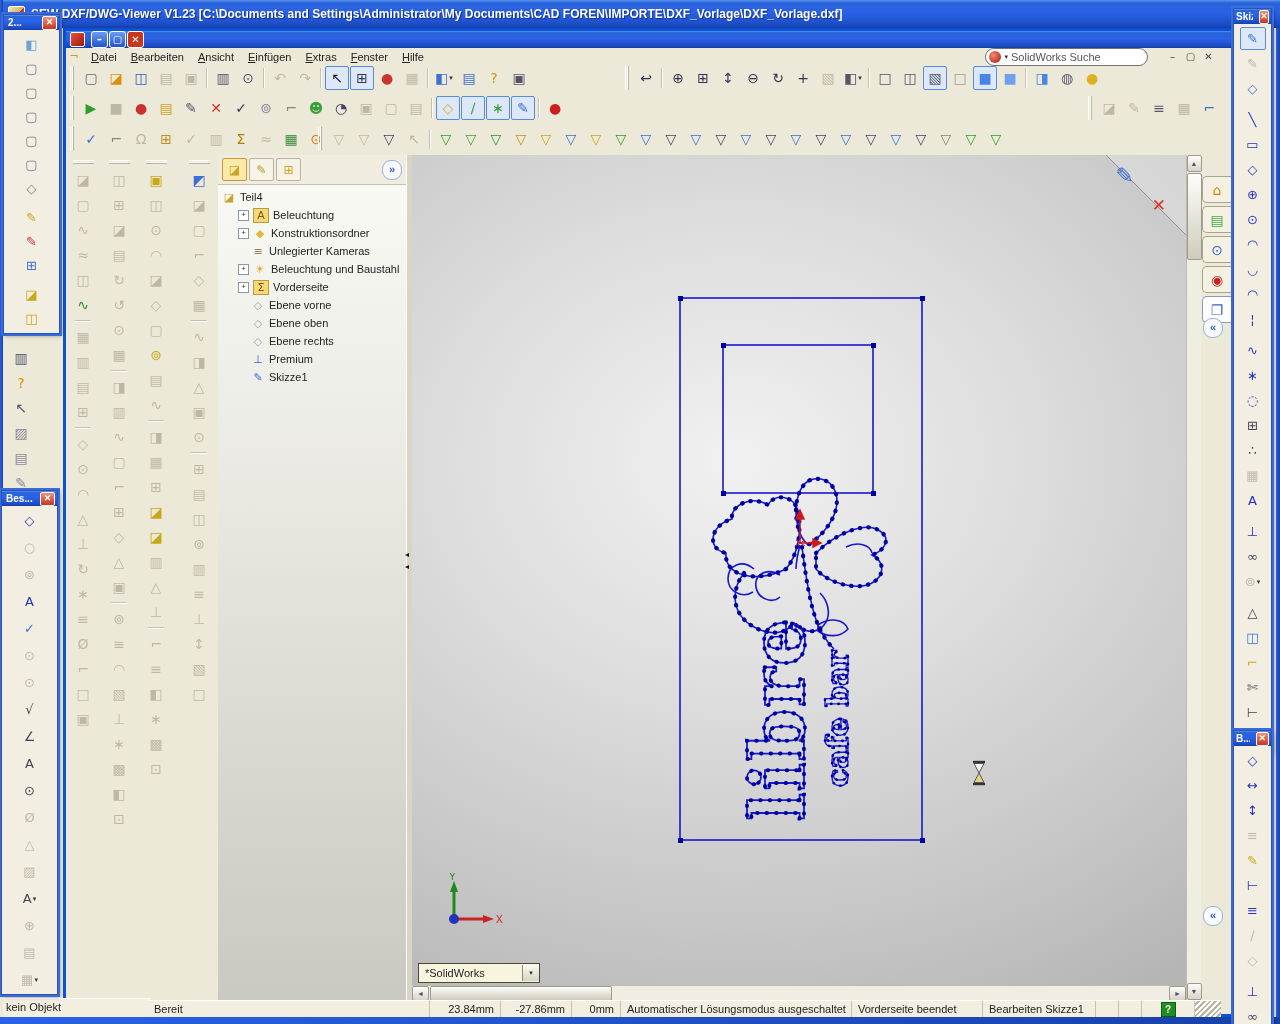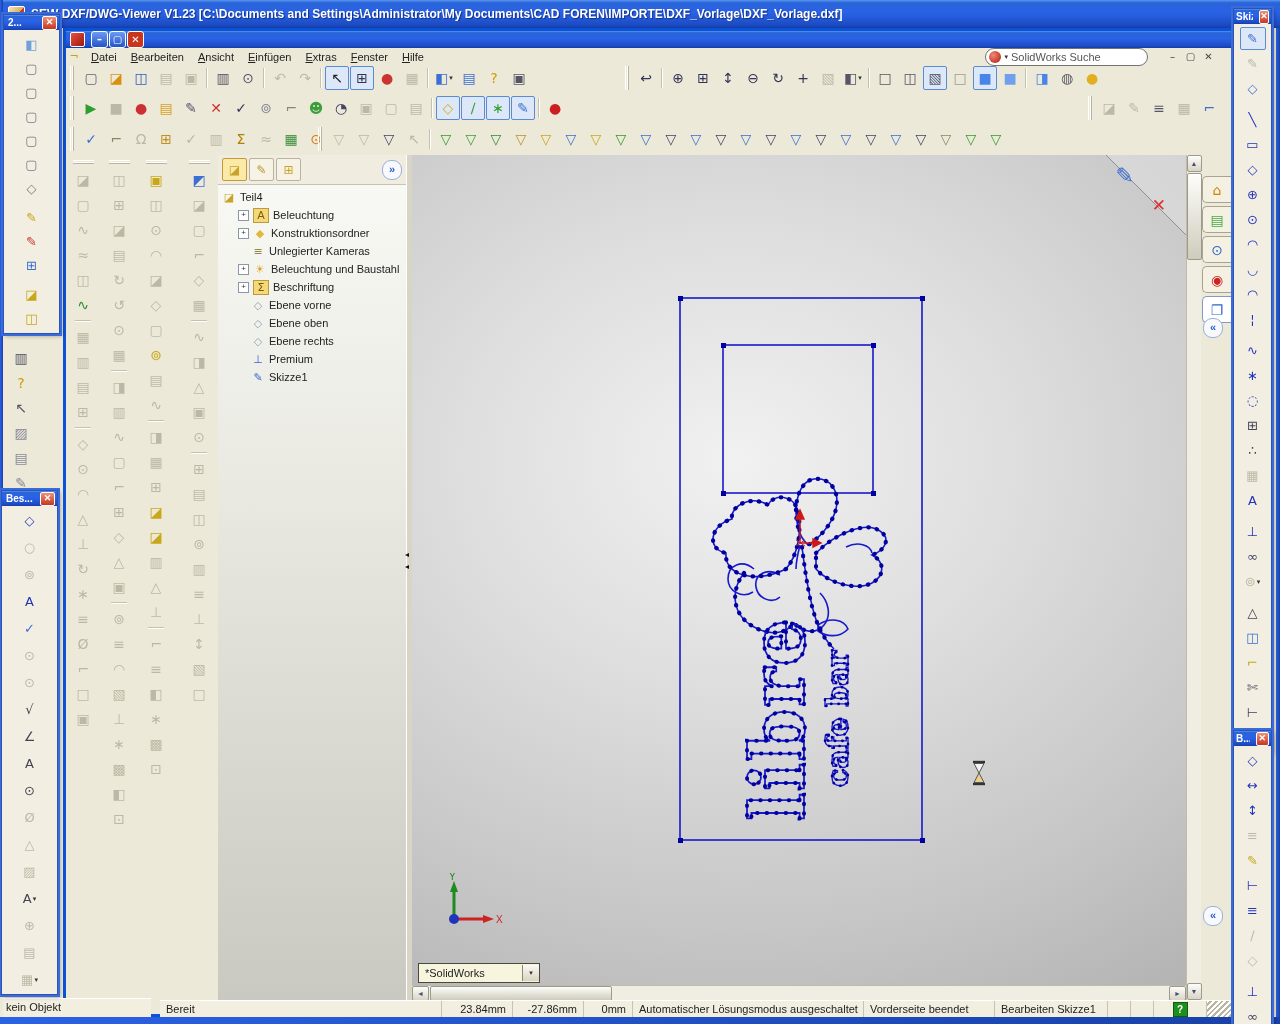--- a/index.html
+++ b/index.html
@@ -414,21 +414,21 @@
           <span class="tlabel">Unlegierter Kameras</span>
         </div>
         <div class="trow">
           <span class="texp">+</span>
           <span class="ticon" style="color: rgb(224, 160, 32);">☀</span>
           <span class="tlabel">Beleuchtung und Baustahl</span>
         </div>
         <div class="trow">
           <span class="texp">+</span>
           <span class="ticon" style="color: rgb(122, 92, 16); background: rgb(247, 216, 120); border: 1px solid rgb(184, 154, 64);">Σ</span>
-          <span class="tlabel">Beschriftung</span>
+          <span class="tlabel">Vorderseite</span>
         </div>
         <div class="trow">
           <span class="texp-sp"></span>
           <span class="ticon" style="color: rgb(143, 163, 184);">◇</span>
           <span class="tlabel">Ebene vorne</span>
         </div>
         <div class="trow">
           <span class="texp-sp"></span>
           <span class="ticon" style="color: rgb(143, 163, 184);">◇</span>
           <span class="tlabel">Ebene oben</span>
@@ -668,21 +668,21 @@
         <span class="tbi" style="color: rgb(34, 51, 187);">⊢</span>
         <span class="tbi" style="color: rgb(34, 51, 187);">≡</span>
         <span class="tbi dis">∕</span>
         <span class="tbi dis">◇</span>
         <span class="tsep"></span>
         <span class="tbi" style="color: rgb(34, 51, 187);">⊥</span>
         <span class="tbi" style="color: rgb(68, 68, 102);">∞</span>
       </div>
   </div>
 
-  <div class="abs statusbar" style="left:160px;top:1000px;width:1073px;height:16px;z-index:6;">
+  <div class="abs statusbar" style="left:148px;top:1000px;width:1073px;height:16px;z-index:6;">
     <span class="sbf first">Bereit</span>
     <span class="sbf" style="width:58px;justify-content:flex-end;">23.84mm</span>
     <span class="sbf" style="width:58px;justify-content:flex-end;">-27.86mm</span>
     <span class="sbf" style="width:36px;justify-content:flex-end;">0mm</span>
     <span class="sbf" style="width:218px;">Automatischer Lösungsmodus ausgeschaltet</span>
     <span class="sbf" style="width:118px;">Vorderseite beendet</span>
     <span class="sbf" style="width:100px;">Bearbeiten Skizze1</span>
     <span class="sbf" style="width:10px;"></span>
     <span class="sbf" style="width:10px;"></span>
     <span class="sbf" style="width:40px;justify-content:center;">

